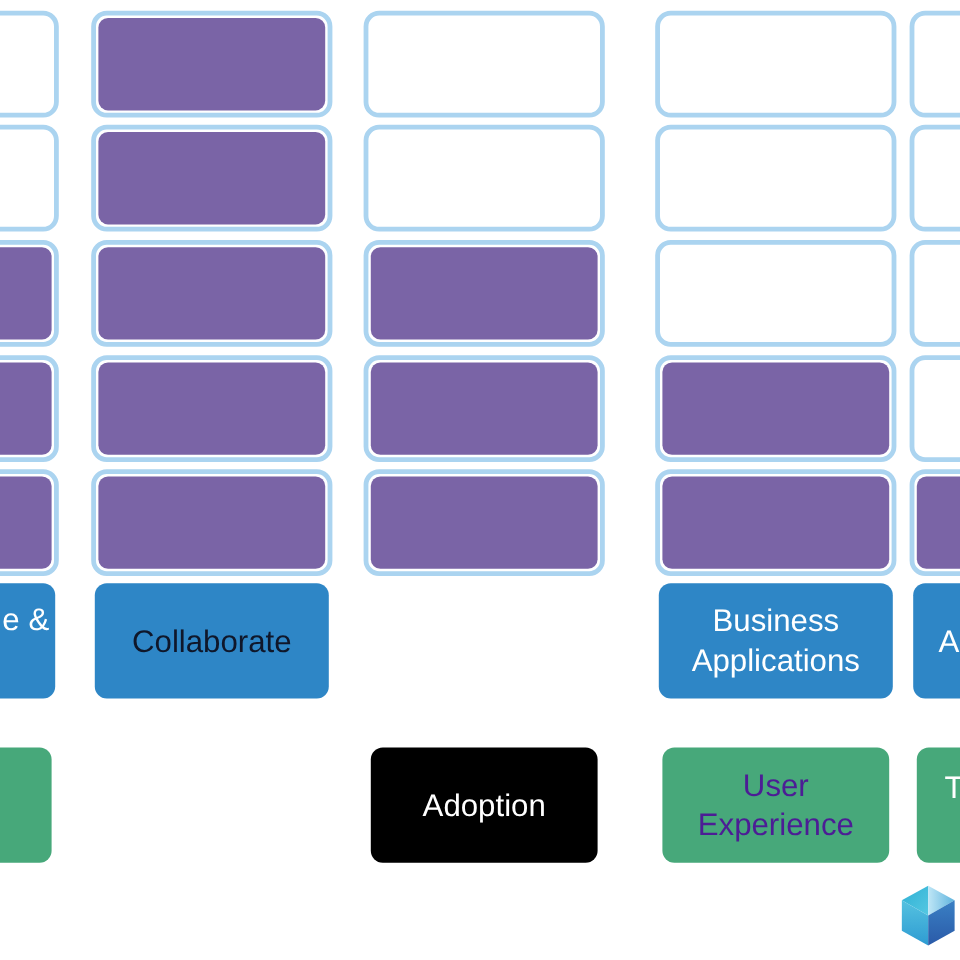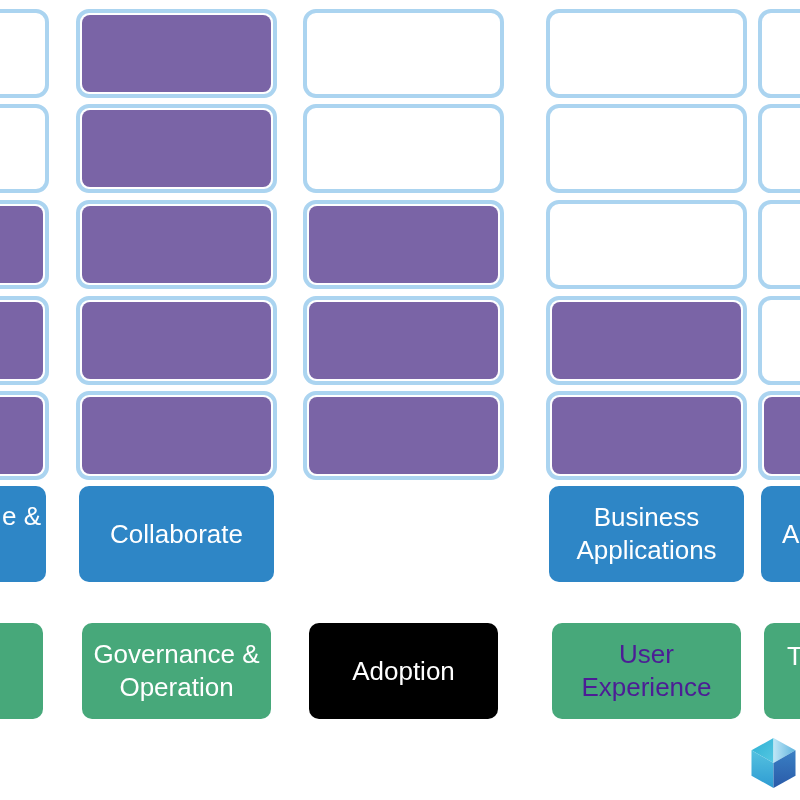--- a/index.html
+++ b/index.html
@@ -61,22 +61,21 @@
       </div>
       <div class="cell filled" style="top: 200px; background: rgb(255, 255, 255); border-color: rgb(171, 212, 240);">
         <div class="cell-fill" style="background: rgb(122, 100, 166);"></div>
       </div>
       <div class="cell filled" style="top: 296px; background: rgb(255, 255, 255); border-color: rgb(171, 212, 240);">
         <div class="cell-fill" style="background: rgb(122, 100, 166);"></div>
       </div>
       <div class="cell filled" style="top: 391px; background: rgb(255, 255, 255); border-color: rgb(171, 212, 240);">
         <div class="cell-fill" style="background: rgb(122, 100, 166);"></div>
       </div>
-      <div class="label blue" style="background: rgb(46, 134, 198); color: #ffffff;">Collaborate</div>
-      <div class="label green" style="background: rgb(71, 168, 122); color: rgb(255, 255, 255);">Governance &amp; Operation</div>
+      <div class="label blue" style="background: rgb(46, 134, 198); color: #0f172a;">Collaborate</div>
     </div>
     <div class="col" style="left: 303px;">
       <div class="cell empty" style="top: 9px; background: rgb(255, 255, 255); border-color: rgb(171, 212, 240);">
         <div class="cell-fill"></div>
       </div>
       <div class="cell empty" style="top: 104px; background: rgb(255, 255, 255); border-color: rgb(171, 212, 240);">
         <div class="cell-fill"></div>
       </div>
       <div class="cell filled" style="top: 200px; background: rgb(255, 255, 255); border-color: rgb(171, 212, 240);">
         <div class="cell-fill" style="background: rgb(122, 100, 166);"></div>

